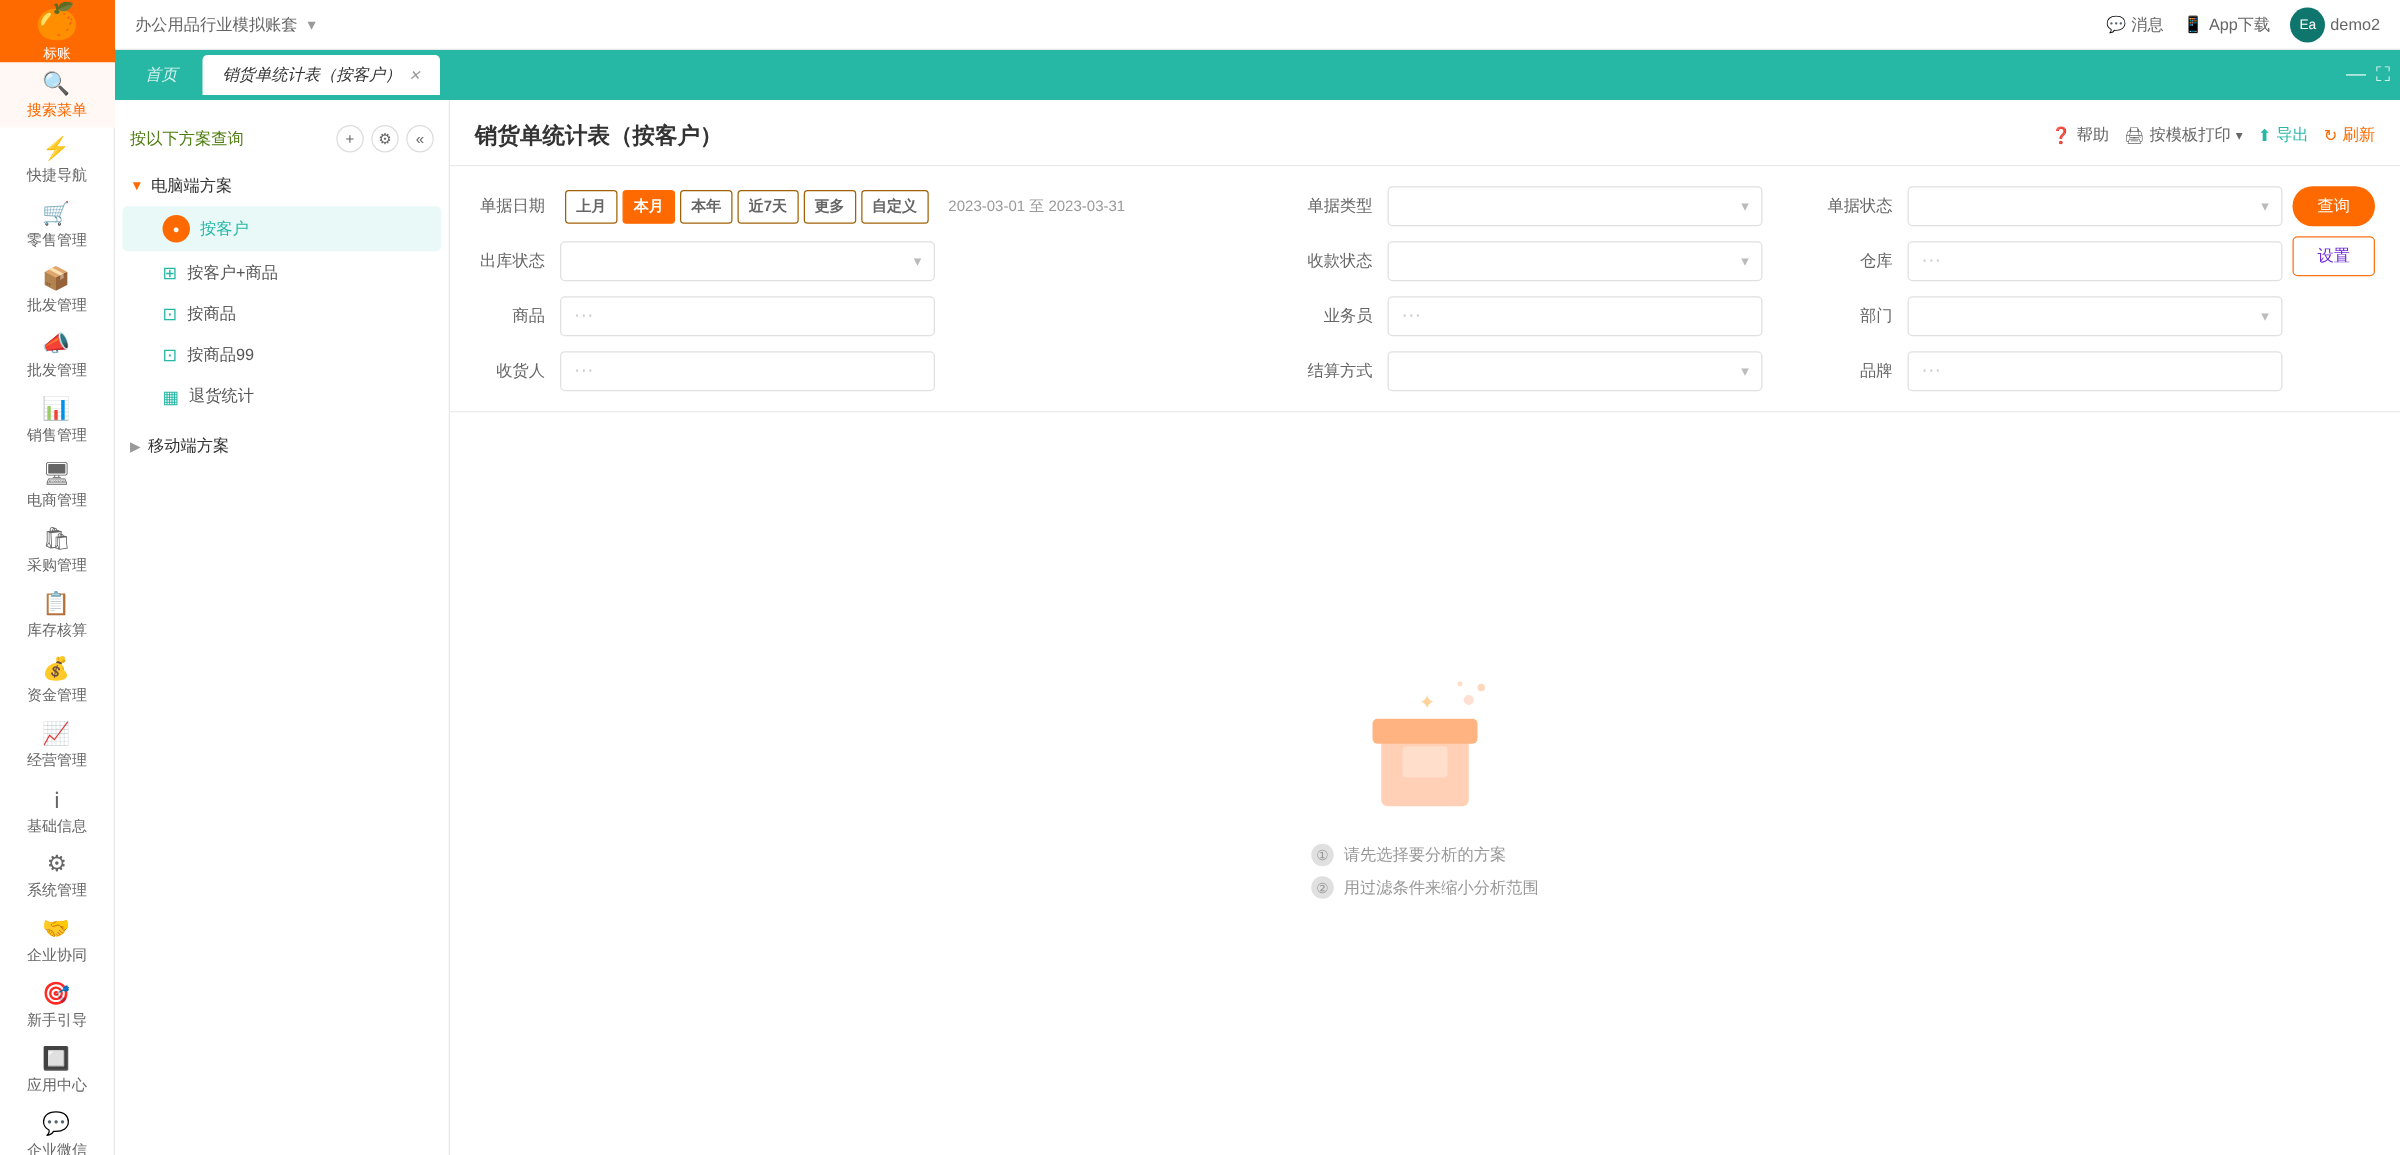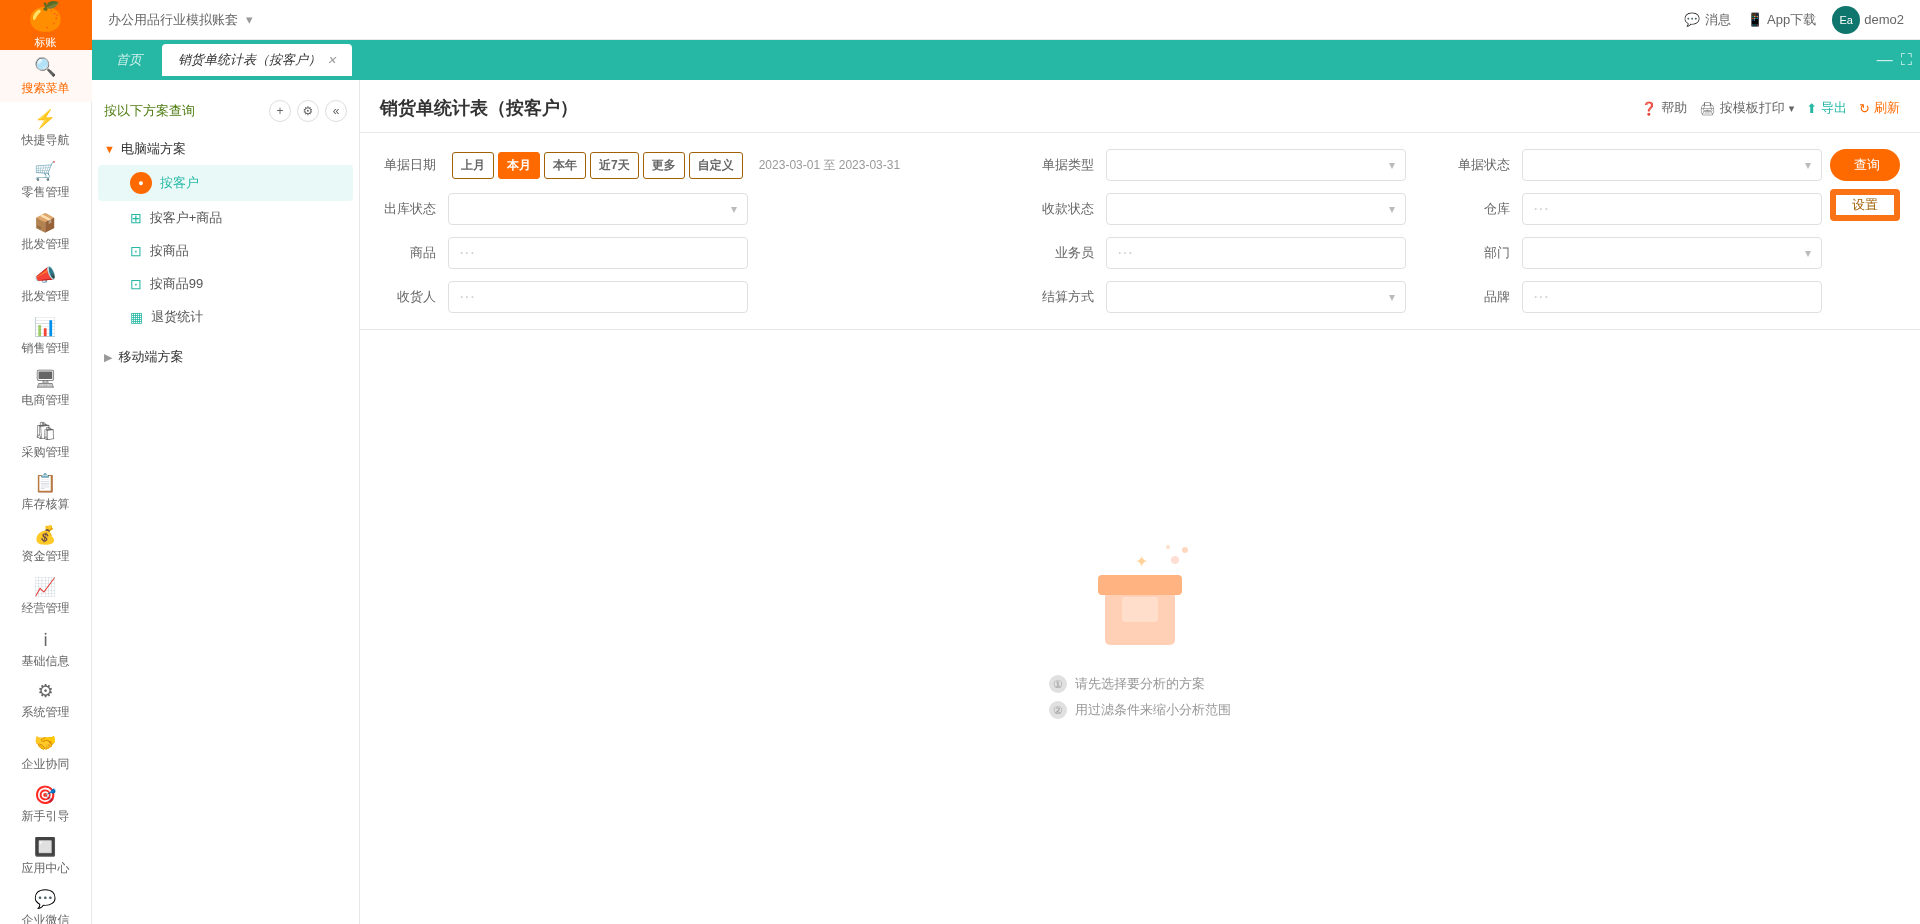--- a/index.html
+++ b/index.html
@@ -69,21 +69,21 @@
     .date-buttons { display: flex; align-items: center; gap: 4px; margin-left: 4px; }
     .date-btn { padding: 4px 8px; border: 1px solid #a16207; border-radius: 3px; font-size: 12px; color: #666; cursor: pointer; background: #fff; font-weight: bold; }
     .date-btn.active { background: #ff6a00; border-color: #ff6a00; color: #fff; }
     .date-range { font-size: 12px; color: #999; margin-left: 4px; }
     .filter-dots { color: #ccc; font-size: 16px; cursor: pointer; }
     .filter-dropdown { color: #bbb; font-size: 12px; }
 
     
     .action-buttons { display: flex; gap: 8px; margin-left: auto; flex-direction: column; }
     .btn-query { background: #ff6a00; color: #fff; border: none; border-radius: 16px; padding: 0 20px; height: 32px; font-size: 13px; cursor: pointer; text-align: right; }
-    .btn-setting { background: #fff; color: #a16207; border: 6px solid #f97316; border-radius: 4px; padding: 0 16px; height: 32px; font-size: 13px; cursor: pointer; }
+    .btn-setting { background: #fff; color: #6d28d9; border: 1px solid #f97316; border-radius: 4px; padding: 0 16px; height: 32px; font-size: 13px; cursor: pointer; }
 
     
     .collapse-row { text-align: center; padding: 10px; color: #26b8a5; font-size: 13px; cursor: pointer; background: #f9fafb; border-top: 1px solid #e8e8e8; }
 
     
     .empty-state { flex: 1; display: flex; flex-direction: column; align-items: center; justify-content: center; background: #fff; }
     .empty-illustration { width: 120px; height: 120px; margin-bottom: 20px; position: relative; }
     .empty-hint { display: flex; flex-direction: column; gap: 8px; align-items: flex-start; }
     .empty-hint-item { display: flex; align-items: center; gap: 8px; color: #999; font-size: 13px; }
     .hint-num { width: 18px; height: 18px; border-radius: 50%; background: #e0e0e0; display: flex; align-items: center; justify-content: center; font-size: 11px; color: #999; flex-shrink: 0; }

